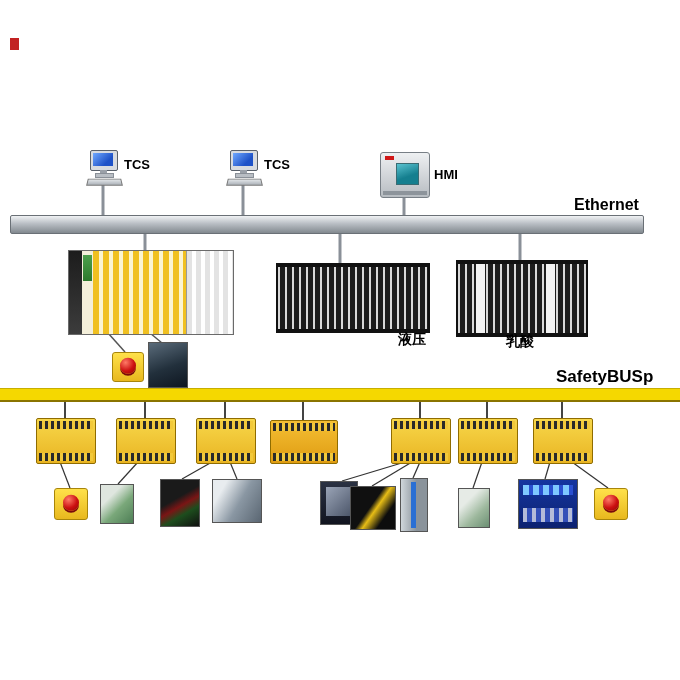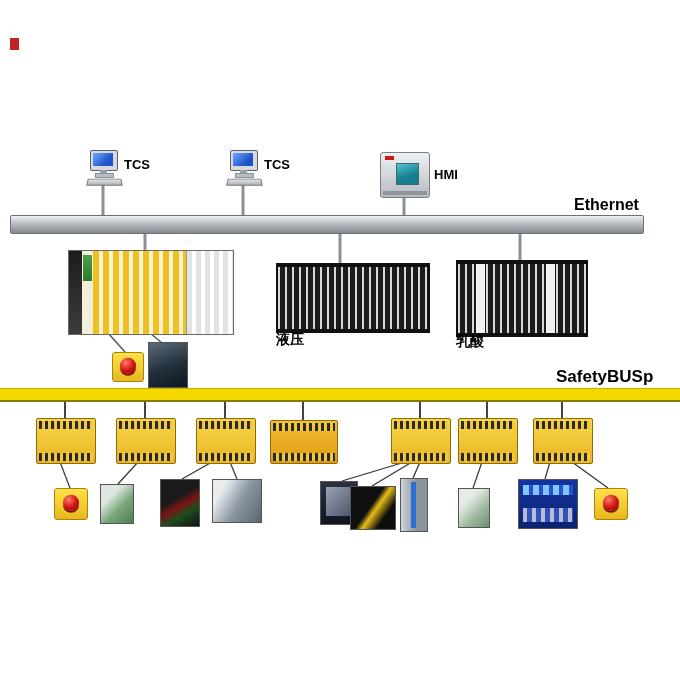--- a/index.html
+++ b/index.html
@@ -39,22 +39,22 @@
     background:var(--bus-safety,#f5d800);
     border-top:1px solid #c7ae00;border-bottom:2px solid #8a7400;}
 
   
   .lbl{font-weight:bold;}
   .lbl-tcs1{left:124px;top:157px;font-size:13px;}
   .lbl-tcs2{left:264px;top:157px;font-size:13px;}
   .lbl-hmi{left:434px;top:167px;font-size:13px;}
   .lbl-ethernet{left:574px;top:196px;font-size:16px;}
   .lbl-safety{left:556px;top:367px;font-size:17px;}
-  .lbl-rack-mid{left:276px;top:331px;width:150px;text-align:left;font-size:14px;}
-  .lbl-rack-right{left:456px;top:333px;width:128px;text-align:left;font-size:14px;}
+  .lbl-rack-mid{left:276px;top:331px;width:150px;text-align:right;font-size:14px;}
+  .lbl-rack-right{left:456px;top:333px;width:128px;text-align:center;font-size:14px;}
 
   
   .rack-left{left:68px;top:250px;width:164px;height:83px;background:#f4efda;border:1px solid #6a6a6a;}
   .rack-left .rl-dark{position:absolute;left:0;top:0;width:13px;height:100%;background:linear-gradient(#1c1c1c,#3c3c3c);}
   .rack-left .rl-green{position:absolute;left:14px;top:4px;width:9px;height:26px;background:linear-gradient(#4ca04c,#2d7a2d);}
   .rack-left .rl-slats{position:absolute;left:24px;top:0;width:94px;height:100%;
     background:repeating-linear-gradient(90deg,#f0c020 0 6px,#fbf4d2 6px 10px);}
   .rack-left .rl-right{position:absolute;right:0;top:0;width:46px;height:100%;
     background:repeating-linear-gradient(90deg,#e3e3e3 0 5px,#ffffff 5px 9px);border-left:1px solid #999;}
 

